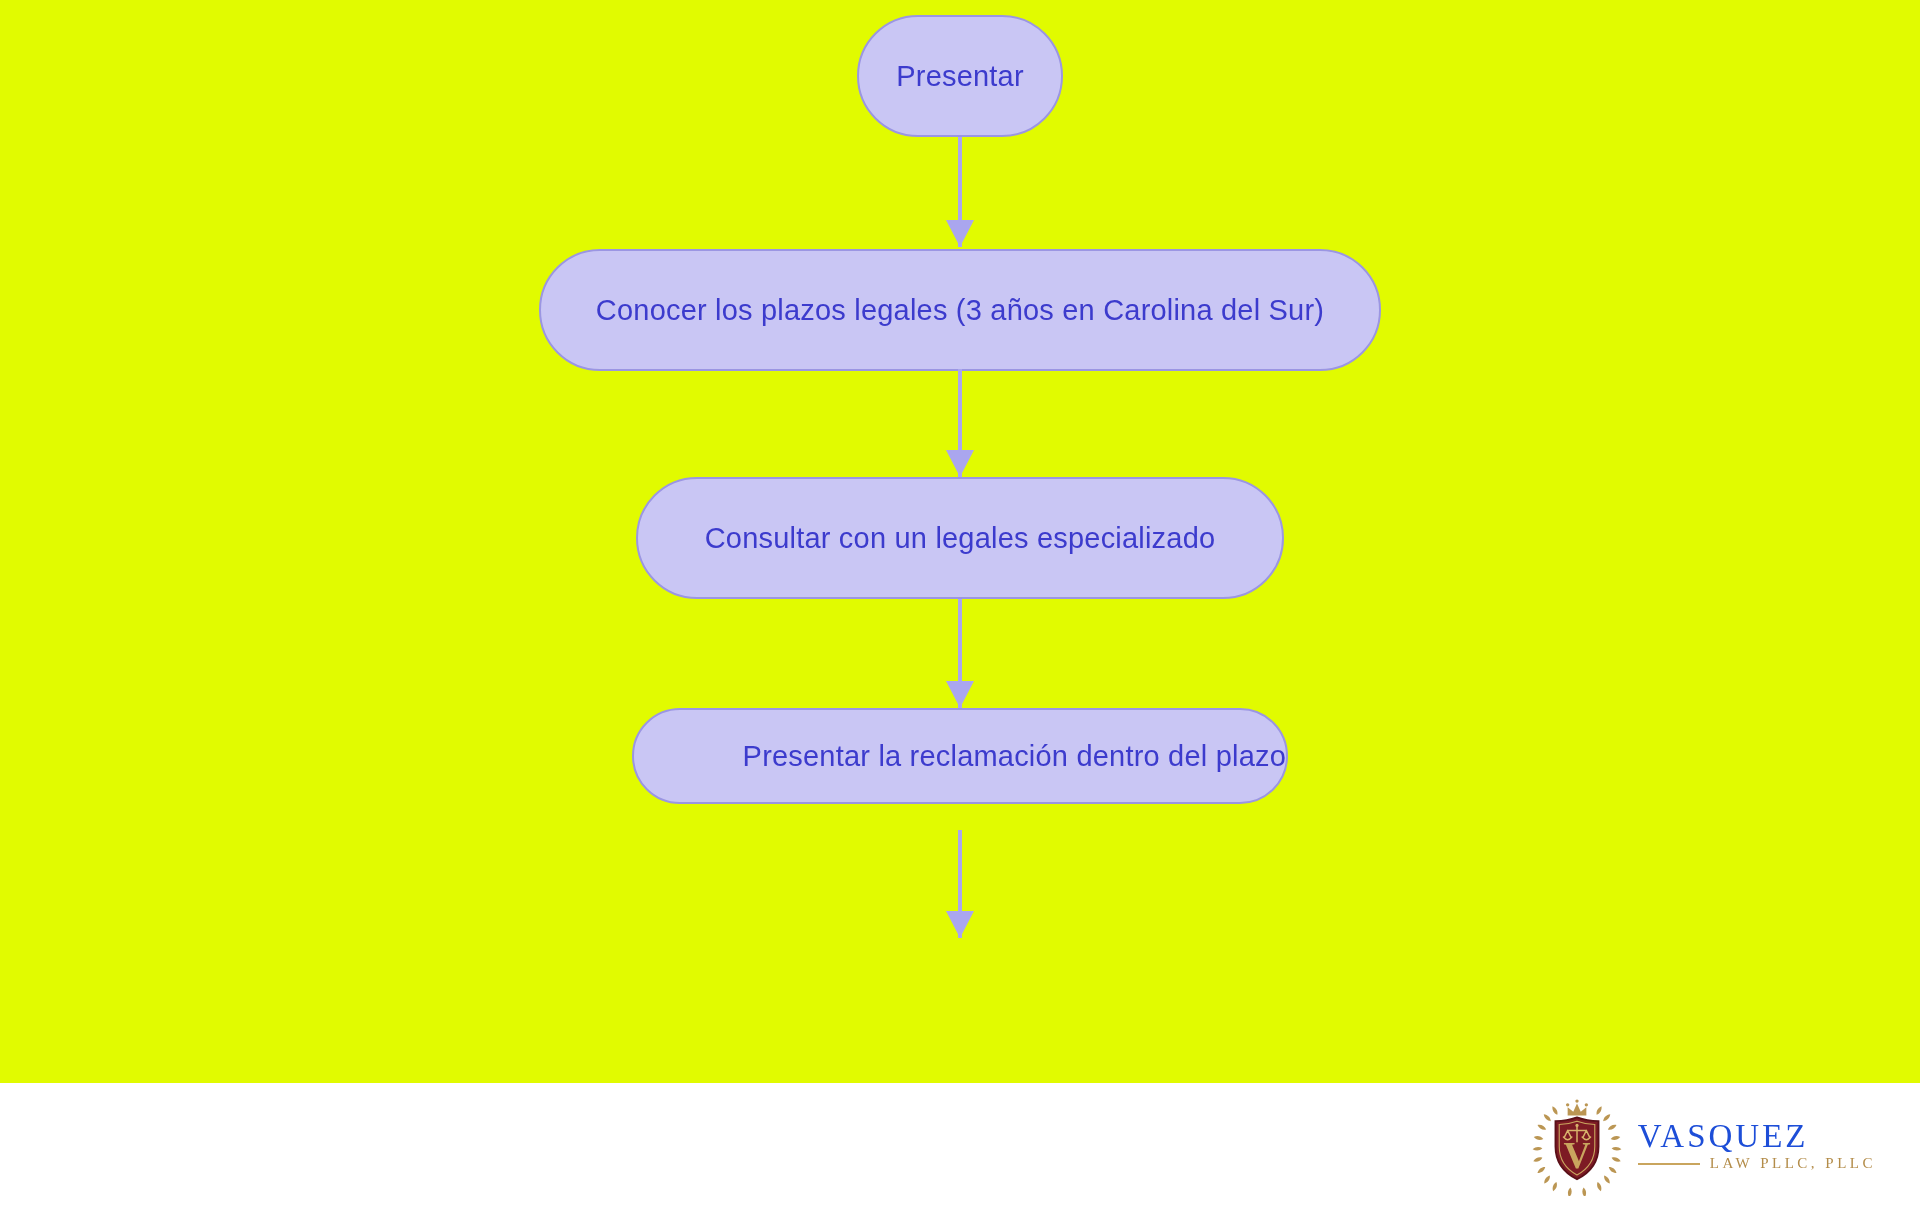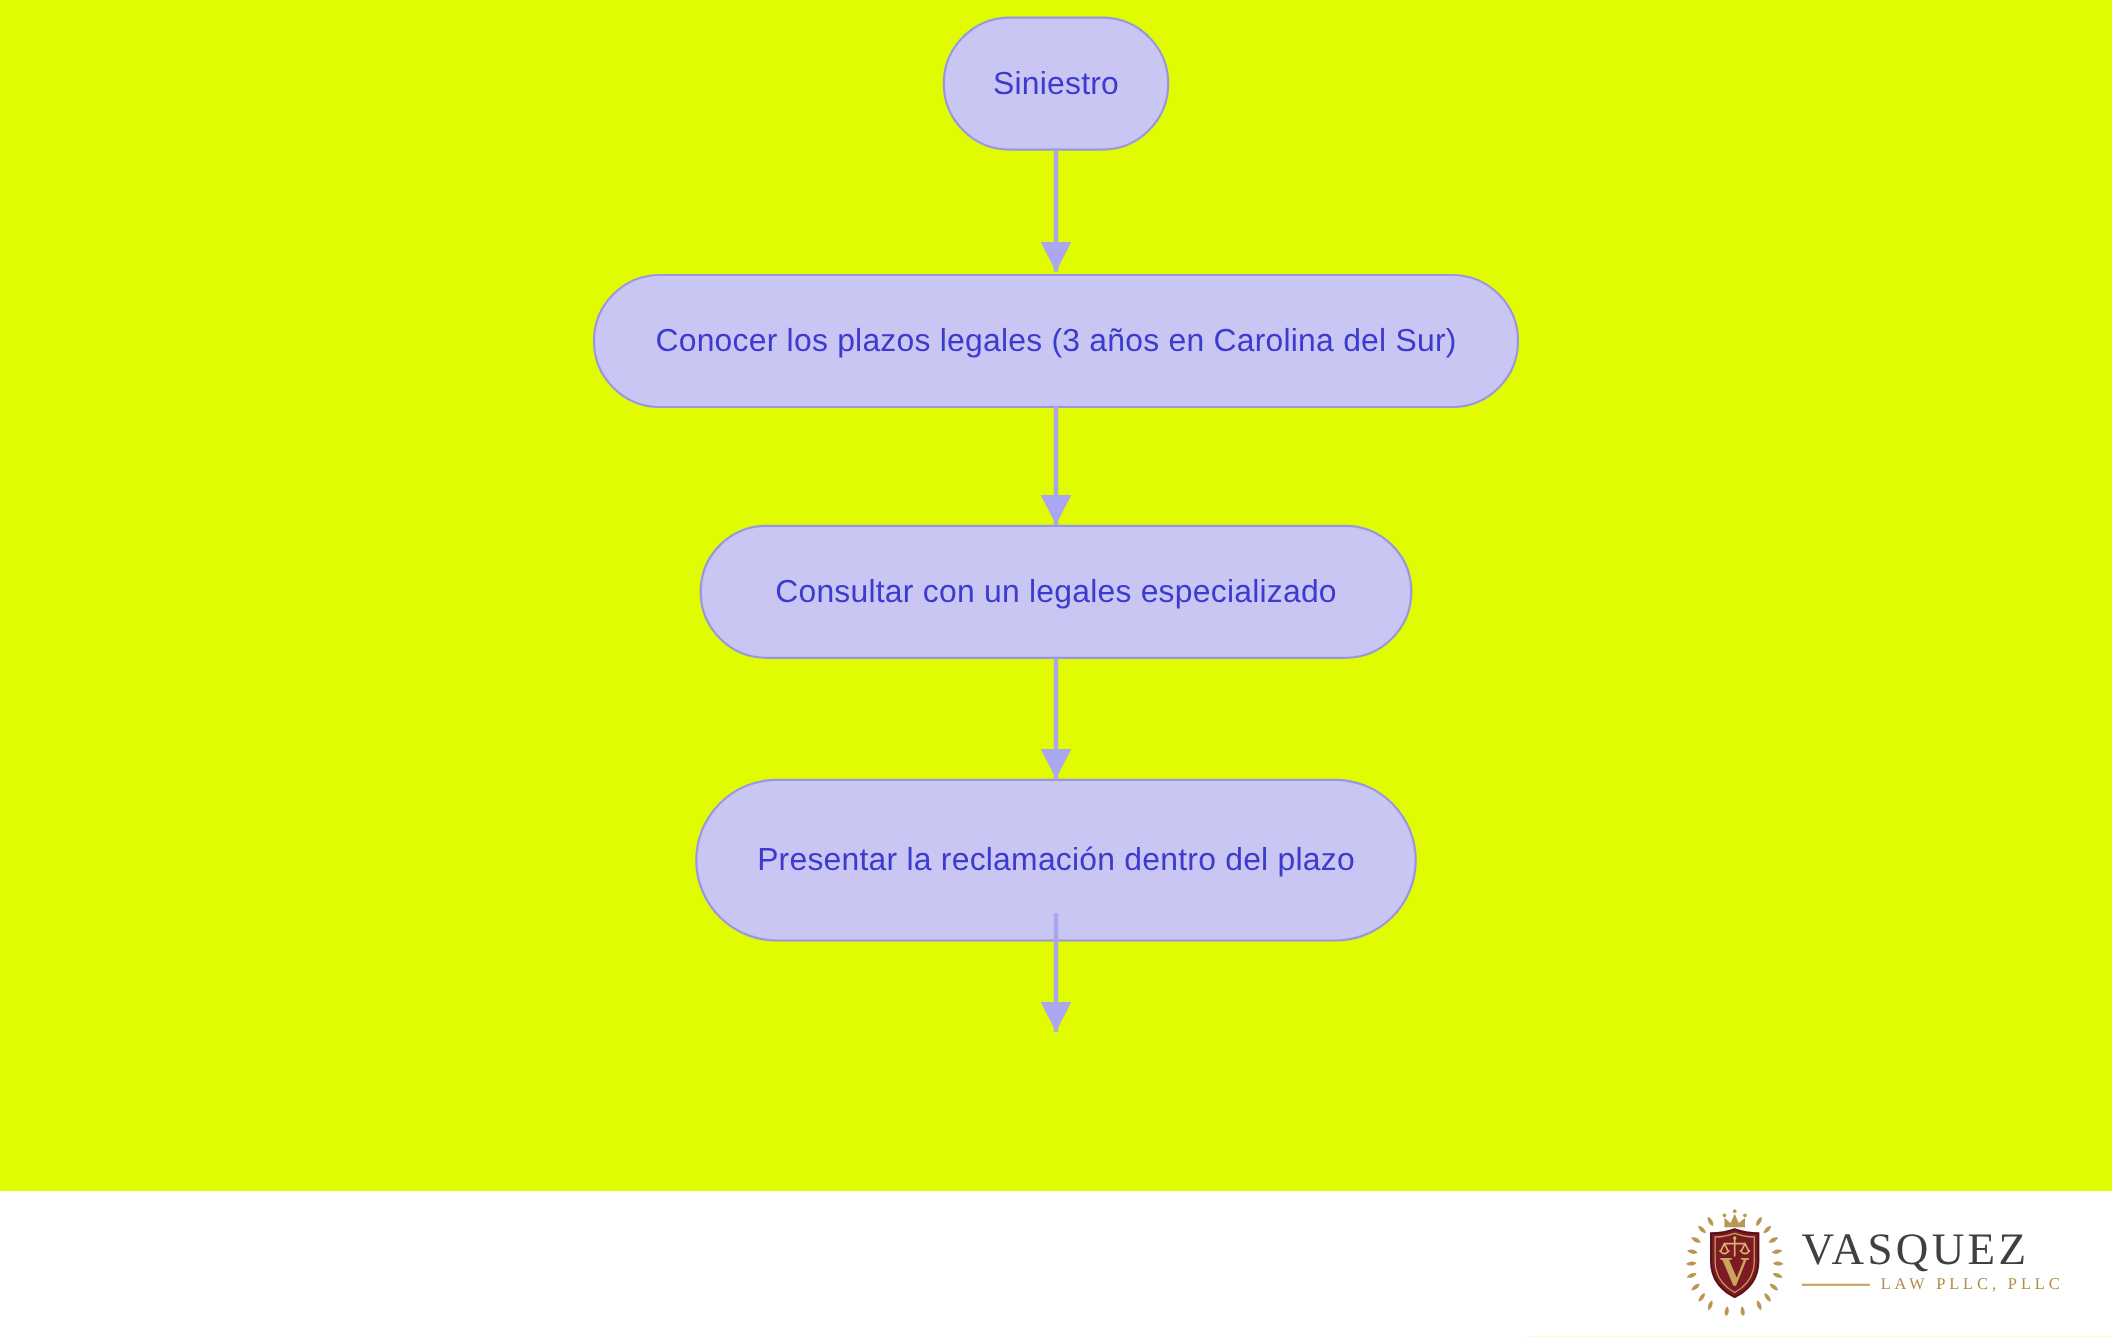--- a/index.html
+++ b/index.html
@@ -32,21 +32,21 @@
     align-items: center;
     justify-content: center;
     color: #3c3bcd;
     font-size: 29px;
     letter-spacing: 0.2px;
     white-space: nowrap;
   }
   .node-1 { left: 857px; top: 15px;  width: 206px; height: 122px; }
   .node-2 { left: 539px; top: 249px; width: 842px; height: 122px; }
   .node-3 { left: 636px; top: 477px; width: 648px; height: 122px; }
-  .node-4 { left: 632px; top: 708px; width: 656px; height: 148px; }
+  .node-4 { left: 632px; top: 708px; width: 656px; height: 96px; justify-content: flex-end; }
   .node-5 { left: 746px; top: 938px; width: 427px; height: 122px; }
 
   .arrow {
     position: absolute;
     left: 958px;
     width: 4px;
     background: #aaa6ef;
   }
   .arrow::after {
     content: "";
@@ -77,23 +77,23 @@
     right: 44px;
     top: 12px;
     display: flex;
     align-items: center;
     gap: 14px;
   }
   .crest { display: block; }
   .logo-text { display: flex; flex-direction: column; align-items: flex-start; }
   .logo-name {
     font-family: "Liberation Serif", serif;
-    font-size: 41px;
+    font-size: 33px;
     letter-spacing: 3px;
-    color: #404040;
+    color: #1d4ed8;
     line-height: 1.05;
   }
   .logo-sub-row {
     display: flex;
     align-items: center;
     gap: 10px;
     margin-top: 2px;
     align-self: stretch;
   }
   .logo-rule {
@@ -110,21 +110,21 @@
   }
 </style>
 </head>
 <body>
 
 <div class="canvas">
 
   <div class="flow-area">
 
     <div class="node node-1">
-      <span>Siniestro</span>
+      <span>Presentar</span>
     </div>
 
     <div class="arrow arrow-1"></div>
 
     <div class="node node-2">
       <span>Conocer los plazos legales (3 años en Carolina del Sur)</span>
     </div>
 
     <div class="arrow arrow-2"></div>
 

